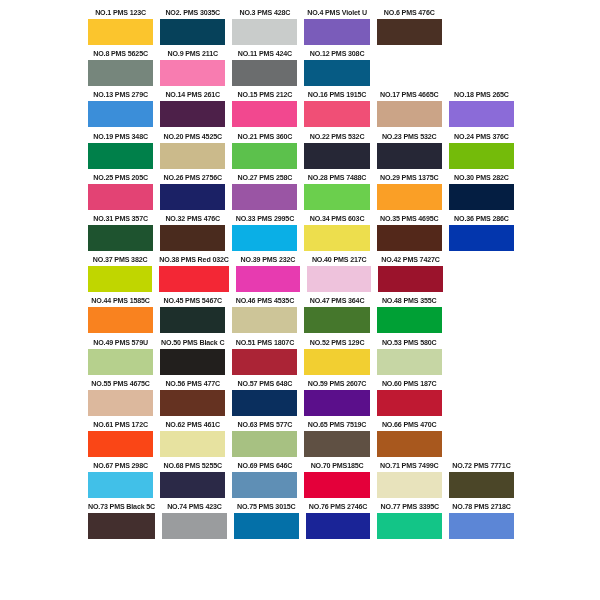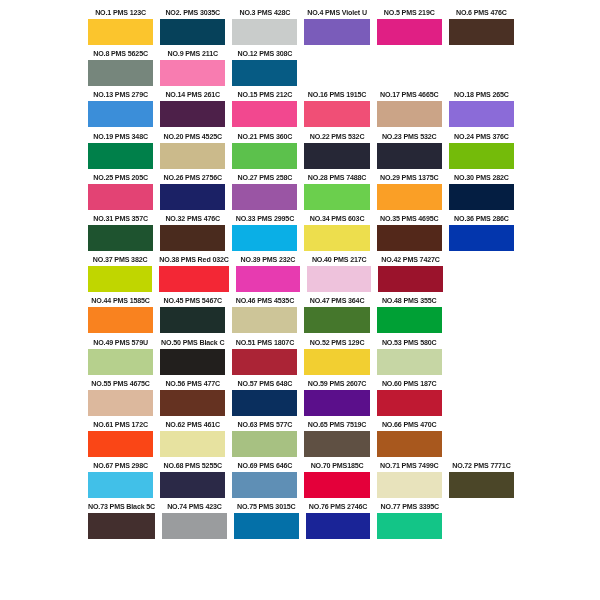--- a/index.html
+++ b/index.html
@@ -66,38 +66,38 @@
       </div>
       <div class="swatch-cell">
         <div class="swatch-label">NO.3 PMS 428C</div>
         <div class="swatch-chip" style="background-color: rgb(201, 204, 203);"></div>
       </div>
       <div class="swatch-cell">
         <div class="swatch-label">NO.4 PMS Violet U</div>
         <div class="swatch-chip" style="background-color: rgb(122, 92, 186);"></div>
       </div>
       <div class="swatch-cell">
-        <div class="swatch-label">NO.5 PMS 219C</div>
-        <div class="swatch-chip" style="background-color: rgb(224, 31, 132);"></div>
-      </div>
-      <div class="swatch-cell">
         <div class="swatch-label">NO.6 PMS 476C</div>
         <div class="swatch-chip" style="background-color: rgb(74, 48, 36);"></div>
       </div>
     </div>
     <div class="swatch-row">
       <div class="swatch-cell">
         <div class="swatch-label">NO.8 PMS 5625C</div>
         <div class="swatch-chip" style="background-color: rgb(118, 134, 124);"></div>
       </div>
       <div class="swatch-cell">
         <div class="swatch-label">NO.9 PMS 211C</div>
         <div class="swatch-chip" style="background-color: rgb(248, 124, 176);"></div>
       </div>
       <div class="swatch-cell">
+        <div class="swatch-label">NO.11 PMS 424C</div>
+        <div class="swatch-chip" style="background-color: rgb(107, 109, 110);"></div>
+      </div>
+      <div class="swatch-cell">
         <div class="swatch-label">NO.12 PMS 308C</div>
         <div class="swatch-chip" style="background-color: rgb(6, 91, 132);"></div>
       </div>
     </div>
     <div class="swatch-row">
       <div class="swatch-cell">
         <div class="swatch-label">NO.13 PMS 279C</div>
         <div class="swatch-chip" style="background-color: rgb(59, 142, 217);"></div>
       </div>
       <div class="swatch-cell">
@@ -348,15 +348,19 @@
         <div class="swatch-label">NO.75 PMS 3015C</div>
         <div class="swatch-chip" style="background-color: rgb(4, 112, 168);"></div>
       </div>
       <div class="swatch-cell">
         <div class="swatch-label">NO.76 PMS 2746C</div>
         <div class="swatch-chip" style="background-color: rgb(26, 36, 151);"></div>
       </div>
       <div class="swatch-cell">
         <div class="swatch-label">NO.77 PMS 3395C</div>
         <div class="swatch-chip" style="background-color: rgb(19, 197, 135);"></div>
+      </div>
+      <div class="swatch-cell">
+        <div class="swatch-label">NO.78 PMS 2718C</div>
+        <div class="swatch-chip" style="background-color: rgb(92, 134, 214);"></div>
       </div>
     </div>
   </div>
 
 </body></html>

